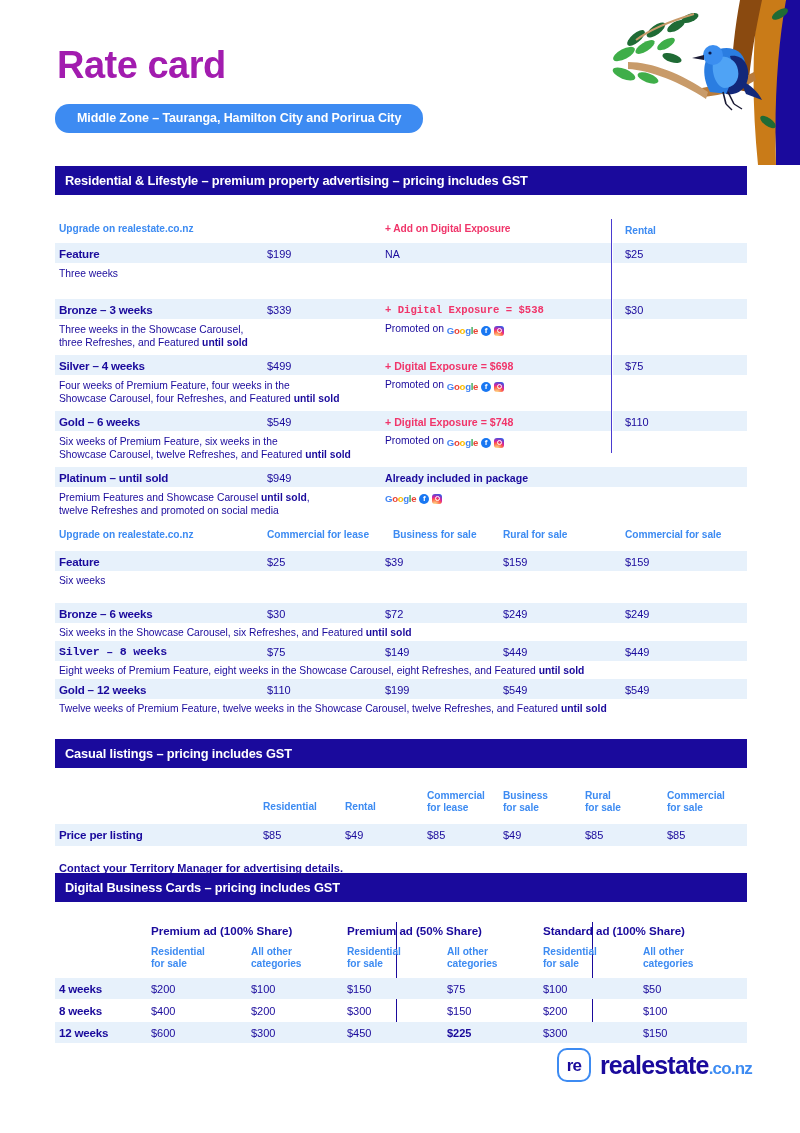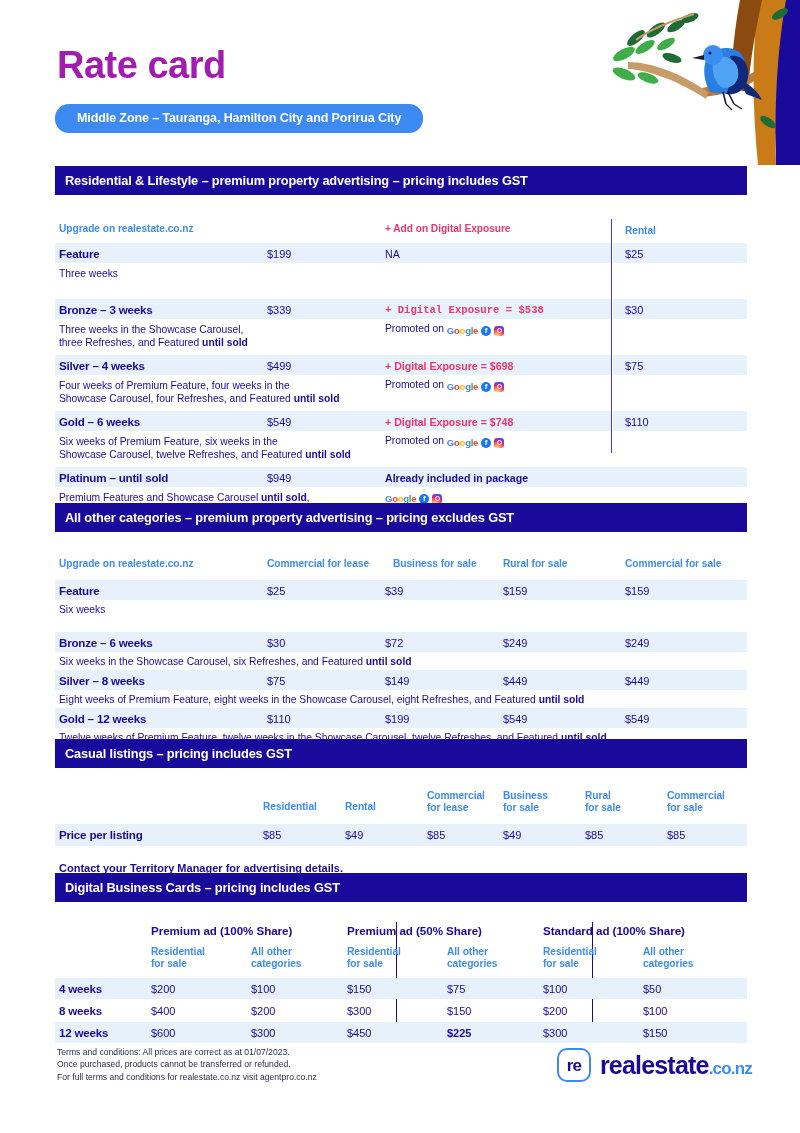--- a/index.html
+++ b/index.html
@@ -184,21 +184,20 @@
           <div class="abs promo" style="left:330px;top:296px;"><span class="socials">
               <span class="g-logo"><span class="b">G</span><span class="r">o</span><span class="y">o</span><span class="b">g</span><span class="g">l</span><span class="r">e</span></span>
               <span class="fb">f</span>
               <span class="ig"></span>
             </span></div>
         </div>
     </div>
   </div>
 
   <div class="section" style="top:503px;">
-    <div class="sec-head">All other categories – premium property advertising – pricing excludes GST</div>
     <div style="position:relative;height:205px;" id="other-wrap">
       <div id="other-cols">
           <div class="abs colhead" style="left:4px;top:26px;">Upgrade on realestate.co.nz</div>
           <div class="abs colhead" style="left:212px;top:26px;">Commercial for lease</div>
           <div class="abs colhead" style="left:330px;top:26px;padding-left:8px;">Business for sale</div>
           <div class="abs colhead" style="left:448px;top:26px;">Rural for sale</div>
           <div class="abs colhead" style="left:570px;top:26px;">Commercial for sale</div>
         </div>
       <div id="other-rows">
           <div class="band abs" style="left:0;top:48px;width:692px;height:20px;"></div>
@@ -209,21 +208,21 @@
           <div class="abs price" style="left:570px;top:53px;">$159</div>
           <div class="abs desc" style="left:4px;top:71px;width:680px;">Six weeks</div>
           <div class="band abs" style="left:0;top:100px;width:692px;height:20px;"></div>
           <div class="abs prodname" style="left:4px;top:104px;">Bronze – 6 weeks</div>
           <div class="abs price" style="left:212px;top:105px;">$30</div>
           <div class="abs price" style="left:330px;top:105px;">$72</div>
           <div class="abs price" style="left:448px;top:105px;">$249</div>
           <div class="abs price" style="left:570px;top:105px;">$249</div>
           <div class="abs desc" style="left:4px;top:123px;width:680px;">Six weeks in the Showcase Carousel, six Refreshes, and Featured <b>until sold</b></div>
           <div class="band abs" style="left:0;top:138px;width:692px;height:20px;"></div>
-          <div class="abs prodname" style="left:4px;top:142px;">Silver – 8 weeks</div>
+          <div class="abs prodname" style="left:4px;top:142px;font-family:Liberation Mono, monospace;">Silver – 8 weeks</div>
           <div class="abs price" style="left:212px;top:143px;">$75</div>
           <div class="abs price" style="left:330px;top:143px;">$149</div>
           <div class="abs price" style="left:448px;top:143px;">$449</div>
           <div class="abs price" style="left:570px;top:143px;">$449</div>
           <div class="abs desc" style="left:4px;top:161px;width:680px;">Eight weeks of Premium Feature, eight weeks in the Showcase Carousel, eight Refreshes, and Featured <b>until sold</b></div>
           <div class="band abs" style="left:0;top:176px;width:692px;height:20px;"></div>
           <div class="abs prodname" style="left:4px;top:180px;">Gold – 12 weeks</div>
           <div class="abs price" style="left:212px;top:181px;">$110</div>
           <div class="abs price" style="left:330px;top:181px;">$199</div>
           <div class="abs price" style="left:448px;top:181px;">$549</div>
@@ -295,25 +294,20 @@
           <div class="abs price" style="left:96px;top:125px;">$600</div>
           <div class="abs price" style="left:196px;top:125px;">$300</div>
           <div class="abs price" style="left:292px;top:125px;">$450</div>
           <div class="abs price" style="left:392px;top:125px;font-weight:bold;">$225</div>
           <div class="abs price" style="left:488px;top:125px;">$300</div>
           <div class="abs price" style="left:588px;top:125px;">$150</div>
         </div>
     </div>
   </div>
 
-  <div class="terms">
-    <div>Terms and conditions: All prices are correct as at 01/07/2023.</div>
-    <div>Once purchased, products cannot be transferred or refunded.</div>
-    <div>For full terms and conditions for realestate.co.nz visit agentpro.co.nz</div>
-  </div>
 
   <div class="logo">
     <div class="logo-mark">
       <span>re</span>
     </div>
     <div class="logo-text"><span>realestate</span><em>.co.nz</em></div>
   </div>
 
 </div>
 

